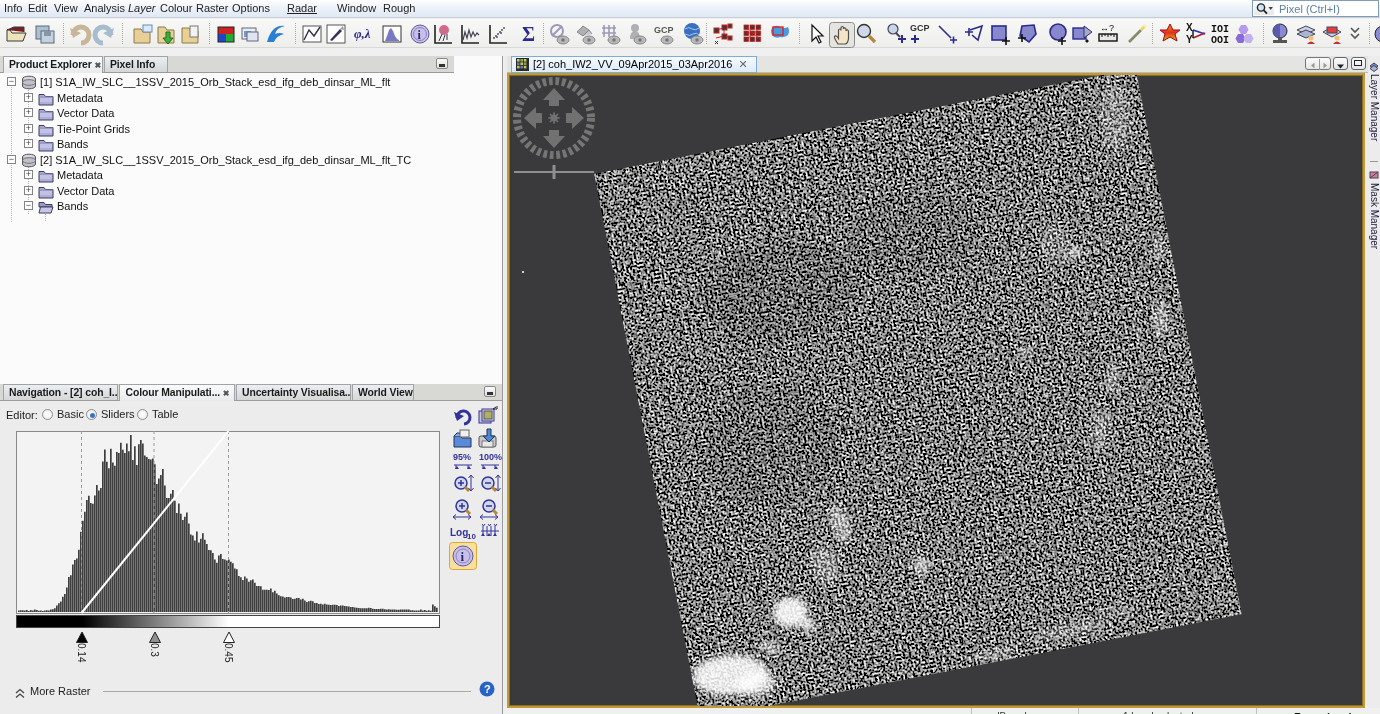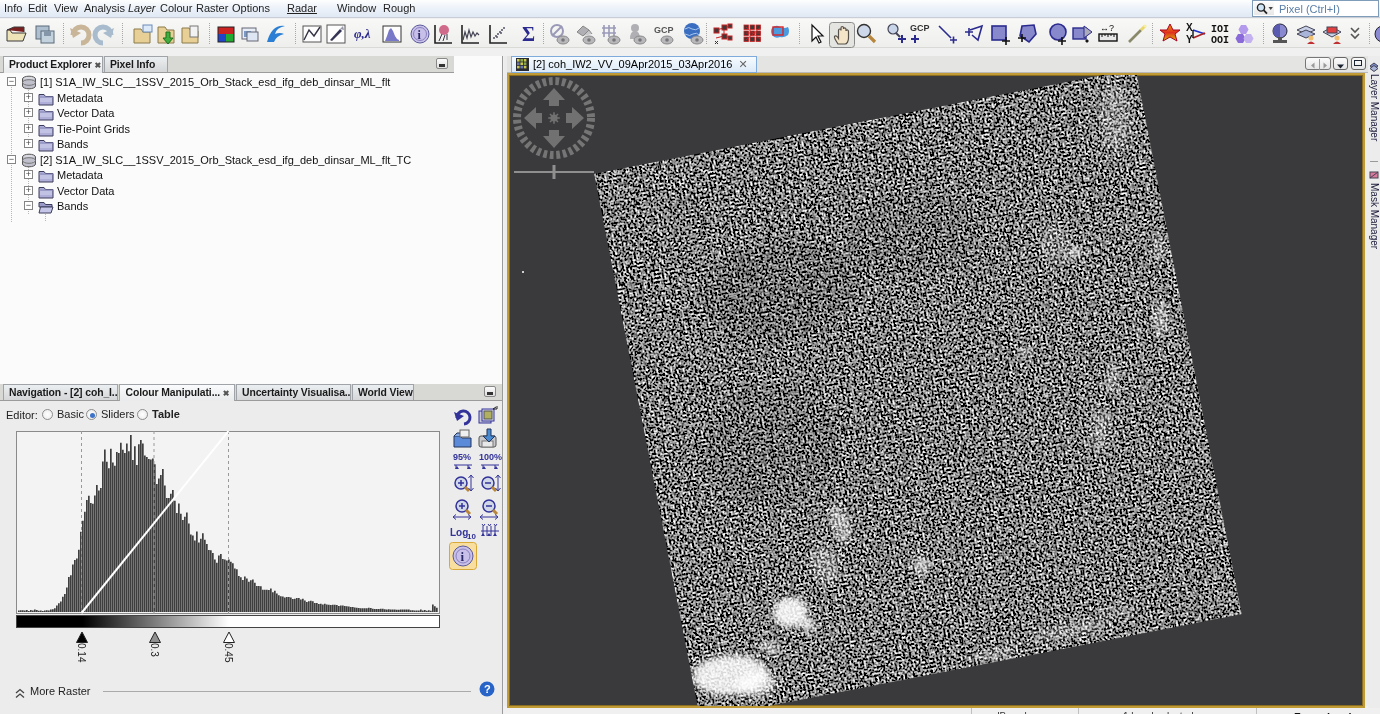--- a/index.html
+++ b/index.html
@@ -446,21 +446,21 @@
         <div class="tab" style="left:3px;width:115px;">Navigation - [2] coh_I...</div>
         <div class="tab active" style="left:119px;width:116px;text-align:center;">Colour Manipulati... <span style="color:#555;font-size:8px;">✖</span></div>
         <div class="tab" style="left:236px;width:115px;">Uncertainty Visualisa...</div>
         <div class="tab" style="left:352px;width:62px;">World View</div>
         <div class="minbtn" style="right:6px;top:2px;"></div>
       </div>
 <div id="cmbody">
         <div class="abs" style="left:6px;top:7px;font-size:11px;color:#222;">Editor:</div>
         <div class="abs" style="left:42px;top:6px;font-size:11px;color:#222;"><span class="radio"></span>Basic</div>
         <div class="abs" style="left:86px;top:6px;font-size:11px;color:#222;"><span class="radio sel"></span>Sliders</div>
-        <div class="abs" style="left:137px;top:6px;font-size:11px;color:#222;font-weight:bold;"><span class="radio"></span>Table</div>
+        <div class="abs" style="left:137px;top:6px;font-size:11px;color:#222;"><span class="radio"></span>Table</div>
         <div class="abs" style="left:16px;top:29px;"><svg width="424" height="183" viewBox="0 0 424 183" xmlns="http://www.w3.org/2000/svg">
             <rect x="0.5" y="0.5" width="423" height="182" fill="#f3f3f3" stroke="#8a8a8a"></rect>
             <path d="M2.0 181V179.4h1.7V181M4.0 181V179.2h1.7V181M6.0 181V179.3h1.7V181M8.0 181V179.5h1.7V181M10.0 181V178.9h1.7V181M12.0 181V179.9h1.7V181M14.0 181V178.9h1.7V181M16.0 181V179.6h1.7V181M18.0 181V178.6h1.7V181M20.0 181V179.1h1.7V181M22.0 181V179.8h1.7V181M24.0 181V179.6h1.7V181M26.0 181V179.9h1.7V181M28.0 181V179.6h1.7V181M30.0 181V179.2h1.7V181M32.0 181V179.6h1.7V181M34.0 181V178.5h1.7V181M36.0 181V178.3h1.7V181M38.0 181V177.2h1.7V181M40.0 181V174.5h1.7V181M42.0 181V172.3h1.7V181M44.0 181V170.6h1.7V181M46.0 181V165.8h1.7V181M48.0 181V163.1h1.7V181M50.0 181V156.4h1.7V181M52.0 181V146.1h1.7V181M54.0 181V144.2h1.7V181M56.0 181V133.6h1.7V181M58.0 181V129.0h1.7V181M60.0 181V127.6h1.7V181M62.0 181V118.8h1.7V181M64.0 181V100.8h1.7V181M66.0 181V89.7h1.7V181M68.0 181V80.7h1.7V181M70.0 181V69.1h1.7V181M72.0 181V64.7h1.7V181M74.0 181V71.9h1.7V181M76.0 181V72.8h1.7V181M78.0 181V64.4h1.7V181M80.0 181V54.0h1.7V181M82.0 181V59.6h1.7V181M84.0 181V56.9h1.7V181M86.0 181V30.6h1.7V181M88.0 181V18.4h1.7V181M90.0 181V30.8h1.7V181M92.0 181V37.3h1.7V181M94.0 181V17.8h1.7V181M96.0 181V31.4h1.7V181M98.0 181V34.8h1.7V181M100.0 181V21.1h1.7V181M102.0 181V21.9h1.7V181M104.0 181V11.8h1.7V181M106.0 181V18.8h1.7V181M108.0 181V22.1h1.7V181M110.0 181V12.6h1.7V181M112.0 181V20.3h1.7V181M114.0 181V4.0h1.7V181M116.0 181V29.1h1.7V181M118.0 181V15.2h1.7V181M120.0 181V33.9h1.7V181M122.0 181V13.3h1.7V181M124.0 181V9.1h1.7V181M126.0 181V12.4h1.7V181M128.0 181V24.6h1.7V181M130.0 181V26.1h1.7V181M132.0 181V27.9h1.7V181M134.0 181V28.4h1.7V181M136.0 181V27.4h1.7V181M138.0 181V33.3h1.7V181M140.0 181V53.0h1.7V181M142.0 181V47.6h1.7V181M144.0 181V44.1h1.7V181M146.0 181V37.9h1.7V181M148.0 181V54.5h1.7V181M150.0 181V67.1h1.7V181M152.0 181V67.0h1.7V181M154.0 181V62.8h1.7V181M156.0 181V59.1h1.7V181M158.0 181V69.7h1.7V181M160.0 181V82.0h1.7V181M162.0 181V72.4h1.7V181M164.0 181V82.8h1.7V181M166.0 181V89.0h1.7V181M168.0 181V85.7h1.7V181M170.0 181V81.4h1.7V181M172.0 181V92.6h1.7V181M174.0 181V103.4h1.7V181M176.0 181V104.4h1.7V181M178.0 181V109.4h1.7V181M180.0 181V100.5h1.7V181M182.0 181V111.5h1.7V181M184.0 181V107.8h1.7V181M186.0 181V102.3h1.7V181M188.0 181V108.8h1.7V181M190.0 181V113.0h1.7V181M192.0 181V118.9h1.7V181M194.0 181V119.2h1.7V181M196.0 181V122.1h1.7V181M198.0 181V128.5h1.7V181M200.0 181V131.7h1.7V181M202.0 181V124.6h1.7V181M204.0 181V122.9h1.7V181M206.0 181V128.0h1.7V181M208.0 181V128.4h1.7V181M210.0 181V129.6h1.7V181M212.0 181V128.4h1.7V181M214.0 181V130.8h1.7V181M216.0 181V132.2h1.7V181M218.0 181V137.5h1.7V181M220.0 181V138.2h1.7V181M222.0 181V144.9h1.7V181M224.0 181V146.3h1.7V181M226.0 181V149.1h1.7V181M228.0 181V145.6h1.7V181M230.0 181V147.4h1.7V181M232.0 181V150.7h1.7V181M234.0 181V149.3h1.7V181M236.0 181V148.6h1.7V181M238.0 181V151.8h1.7V181M240.0 181V154.9h1.7V181M242.0 181V154.9h1.7V181M244.0 181V155.3h1.7V181M246.0 181V158.8h1.7V181M248.0 181V158.8h1.7V181M250.0 181V158.7h1.7V181M252.0 181V158.9h1.7V181M254.0 181V157.6h1.7V181M256.0 181V161.2h1.7V181M258.0 181V159.7h1.7V181M260.0 181V162.5h1.7V181M262.0 181V164.3h1.7V181M264.0 181V165.2h1.7V181M266.0 181V165.4h1.7V181M268.0 181V166.6h1.7V181M270.0 181V166.0h1.7V181M272.0 181V166.0h1.7V181M274.0 181V166.6h1.7V181M276.0 181V167.9h1.7V181M278.0 181V167.7h1.7V181M280.0 181V166.9h1.7V181M282.0 181V167.0h1.7V181M284.0 181V168.6h1.7V181M286.0 181V167.8h1.7V181M288.0 181V169.6h1.7V181M290.0 181V171.0h1.7V181M292.0 181V170.2h1.7V181M294.0 181V169.7h1.7V181M296.0 181V170.2h1.7V181M298.0 181V171.9h1.7V181M300.0 181V172.0h1.7V181M302.0 181V173.1h1.7V181M304.0 181V172.8h1.7V181M306.0 181V173.6h1.7V181M308.0 181V172.8h1.7V181M310.0 181V173.6h1.7V181M312.0 181V173.8h1.7V181M314.0 181V174.0h1.7V181M316.0 181V173.7h1.7V181M318.0 181V173.7h1.7V181M320.0 181V174.0h1.7V181M322.0 181V175.0h1.7V181M324.0 181V174.6h1.7V181M326.0 181V174.6h1.7V181M328.0 181V175.1h1.7V181M330.0 181V175.2h1.7V181M332.0 181V175.4h1.7V181M334.0 181V175.9h1.7V181M336.0 181V176.0h1.7V181M338.0 181V176.4h1.7V181M340.0 181V176.7h1.7V181M342.0 181V176.9h1.7V181M344.0 181V177.2h1.7V181M346.0 181V177.3h1.7V181M348.0 181V177.3h1.7V181M350.0 181V177.2h1.7V181M352.0 181V176.8h1.7V181M354.0 181V177.1h1.7V181M356.0 181V177.8h1.7V181M358.0 181V178.1h1.7V181M360.0 181V178.0h1.7V181M362.0 181V178.0h1.7V181M364.0 181V177.8h1.7V181M366.0 181V177.7h1.7V181M368.0 181V178.3h1.7V181M370.0 181V178.4h1.7V181M372.0 181V178.3h1.7V181M374.0 181V178.4h1.7V181M376.0 181V178.5h1.7V181M378.0 181V178.6h1.7V181M380.0 181V178.8h1.7V181M382.0 181V178.7h1.7V181M384.0 181V178.5h1.7V181M386.0 181V178.6h1.7V181M388.0 181V178.6h1.7V181M390.0 181V178.6h1.7V181M392.0 181V178.5h1.7V181M394.0 181V179.2h1.7V181M396.0 181V179.2h1.7V181M398.0 181V179.5h1.7V181M400.0 181V179.5h1.7V181M402.0 181V179.6h1.7V181M404.0 181V178.5h1.7V181M406.0 181V179.5h1.7V181M408.0 181V178.9h1.7V181M410.0 181V179.7h1.7V181M412.0 181V179.3h1.7V181M414.0 181V179.7h1.7V181M416.0 181V173.5h1.7V181M418.0 181V175.3h1.7V181M420.0 181V176.7h1.7V181" fill="#3e3e3e"></path>
             <g stroke="#999" stroke-dasharray="3,3">
               <path d="M65.5 0 V183 M138 0 V183 M212.5 0 V183"></path>
             </g>
             <path d="M65.5 182 L212.5 0" stroke="#fff" stroke-width="2"></path>
           </svg></div>
         <div class="abs" style="left:16px;top:213px;width:424px;height:13px;border:1px solid #444;background:linear-gradient(90deg,#000 0%,#000 15.6%,#fff 50.2%,#fff 100%);"></div>
         <div class="abs" style="left:76px;top:227px;"><svg width="12" height="11" viewBox="0 0 12 11" xmlns="http://www.w3.org/2000/svg">

